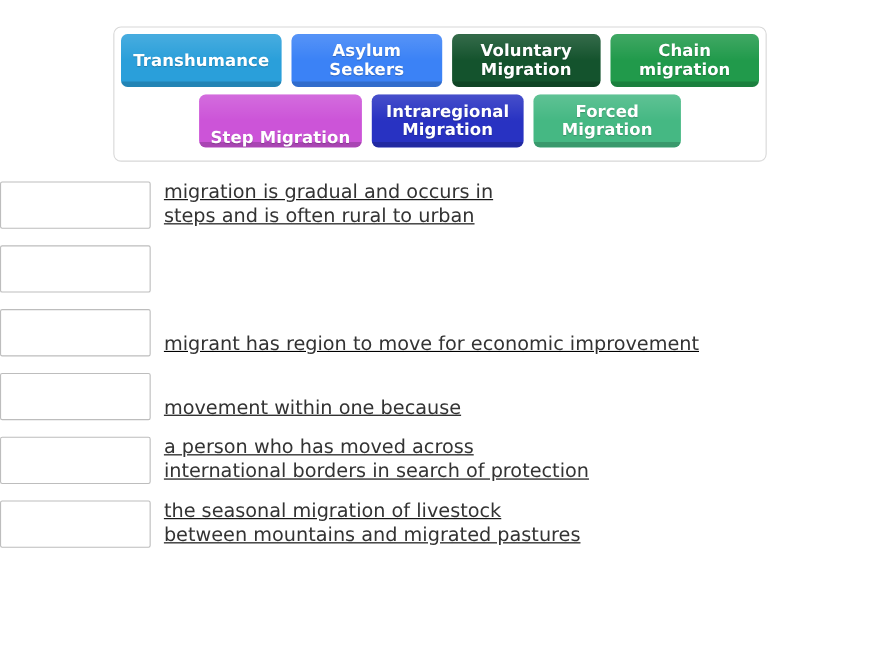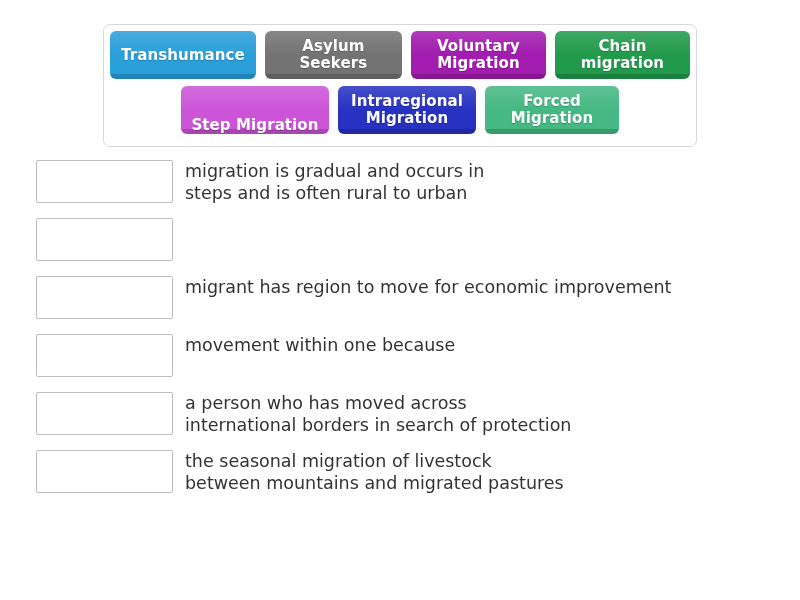--- a/index.html
+++ b/index.html
@@ -83,24 +83,24 @@
 
   
   #question-list {
     position: absolute;
     left: 0;
     top: 160px;
     width: 800px;
   }
   .question-row {
     display: flex;
-    align-items: flex-start;
-    padding-left: 36px;
+    align-items: flex-end;
     margin-bottom: 10px;
     min-height: 48px;
+    text-decoration: underline;
   }
   .drop-zone {
     flex: 0 0 auto;
     width: 137px;
     height: 43px;
     box-sizing: border-box;
     border: 1px solid #bdbdbd;
     background: #ffffff;
     border-radius: 2px;
     cursor: pointer;
@@ -115,25 +115,25 @@
   }
 </style>
 </head>
 <body style="background: rgb(255, 255, 255);">
 
 <div id="tile-bank">
   <div class="tile-row row-1">
     <div class="tile" style="background: rgb(42, 159, 218); width: 148px;">
       <span>Transhumance</span>
     </div>
-    <div class="tile" style="background: #737373; width: 139px;">
+    <div class="tile" style="background: #3b82f6; width: 139px;">
       <span>Asylum
 Seekers</span>
     </div>
-    <div class="tile" style="background: #a21caf; width: 137px;">
+    <div class="tile" style="background: #14532d; width: 137px;">
       <span>Voluntary
 Migration</span>
     </div>
     <div class="tile" style="background: rgb(33, 154, 75); width: 137px;">
       <span>Chain
 migration</span>
     </div>
   </div>
   <div class="tile-row row-2">
     <div class="tile" style="background: rgb(204, 84, 216); width: 148px; align-items: flex-end;">

